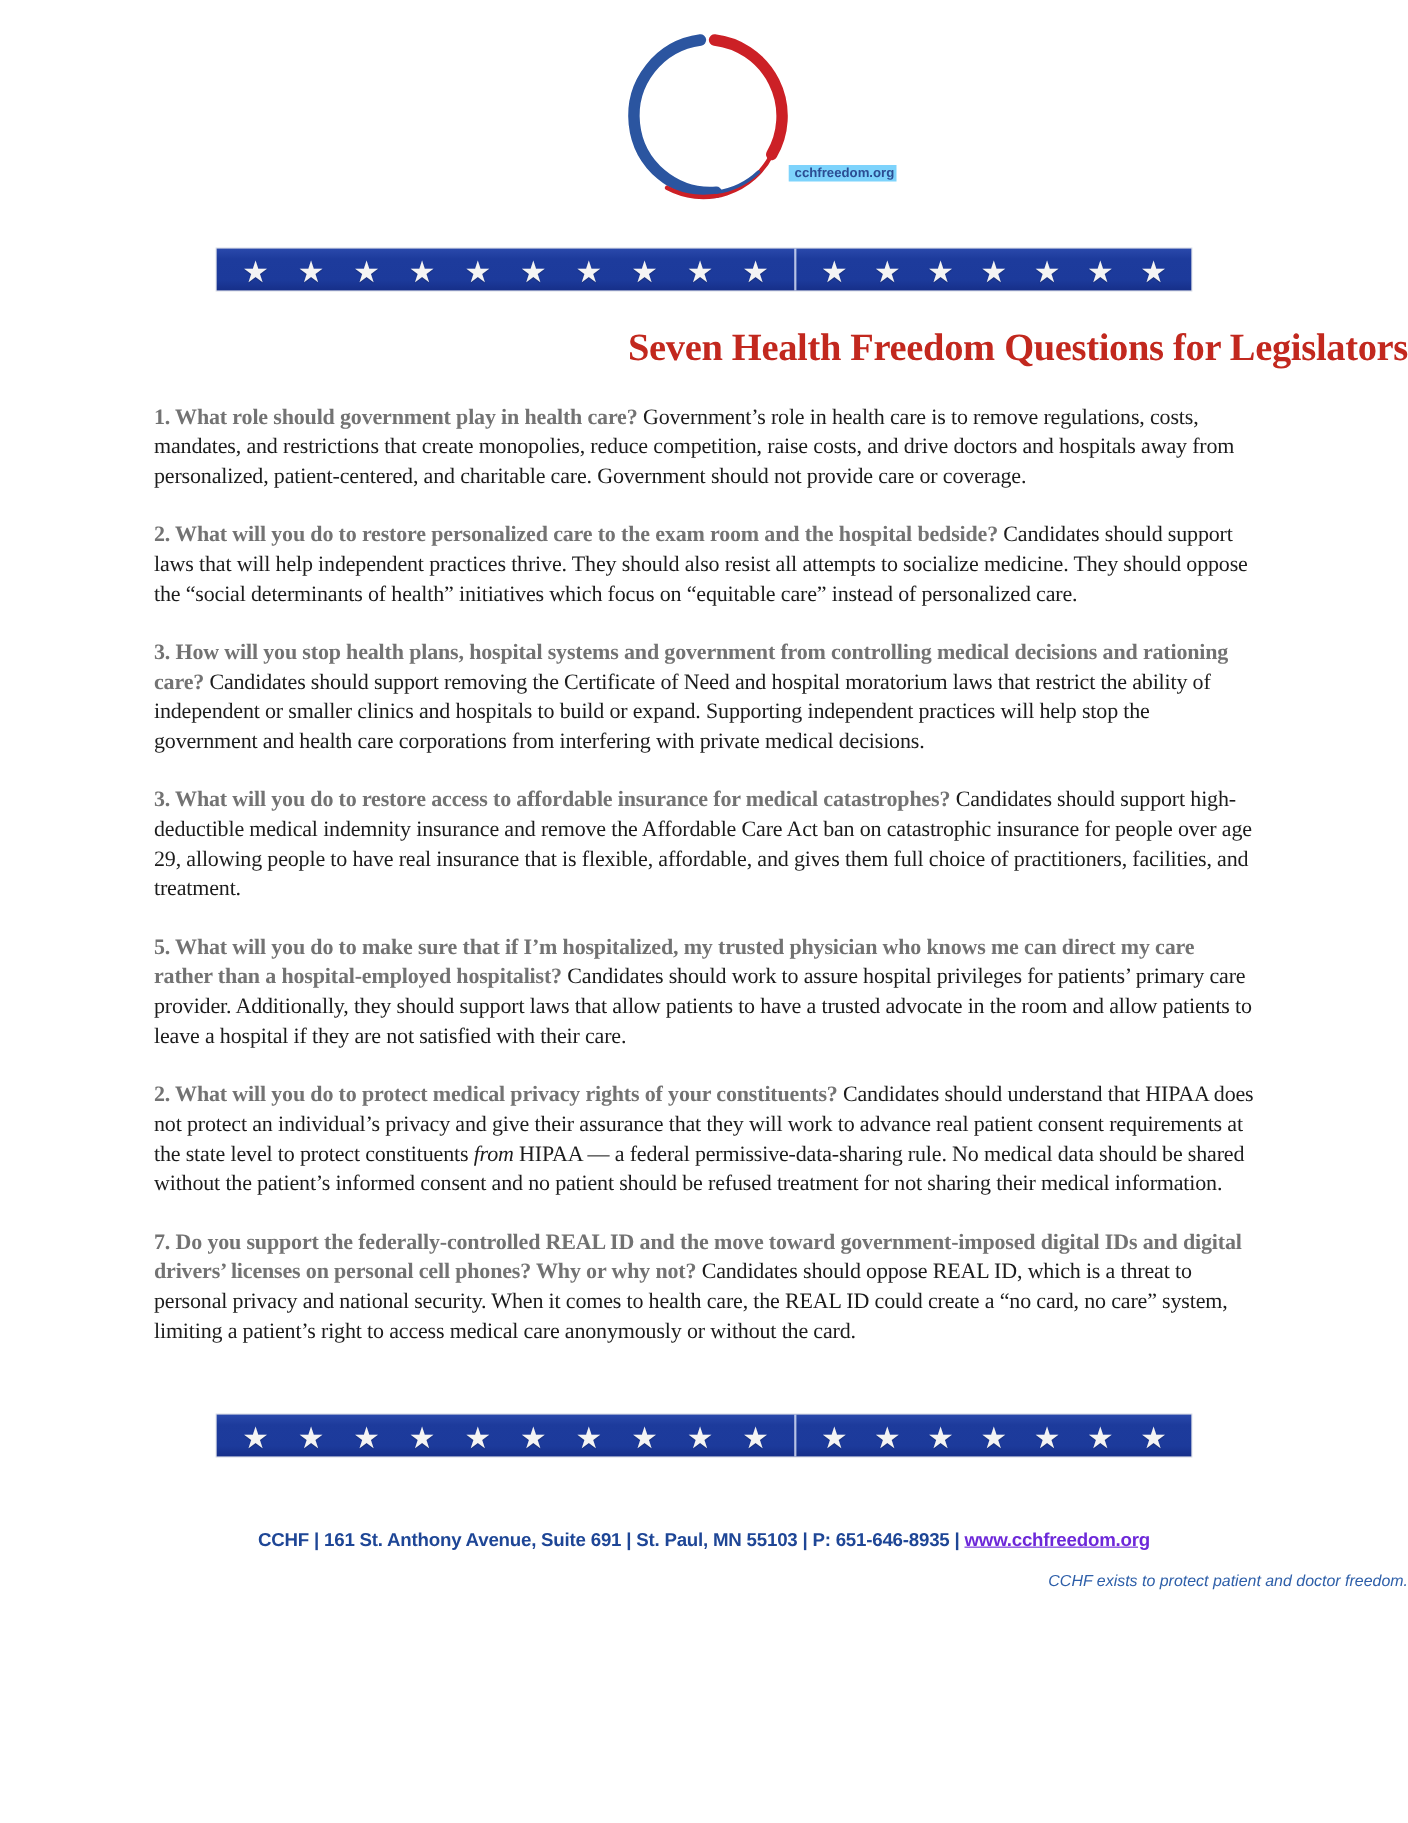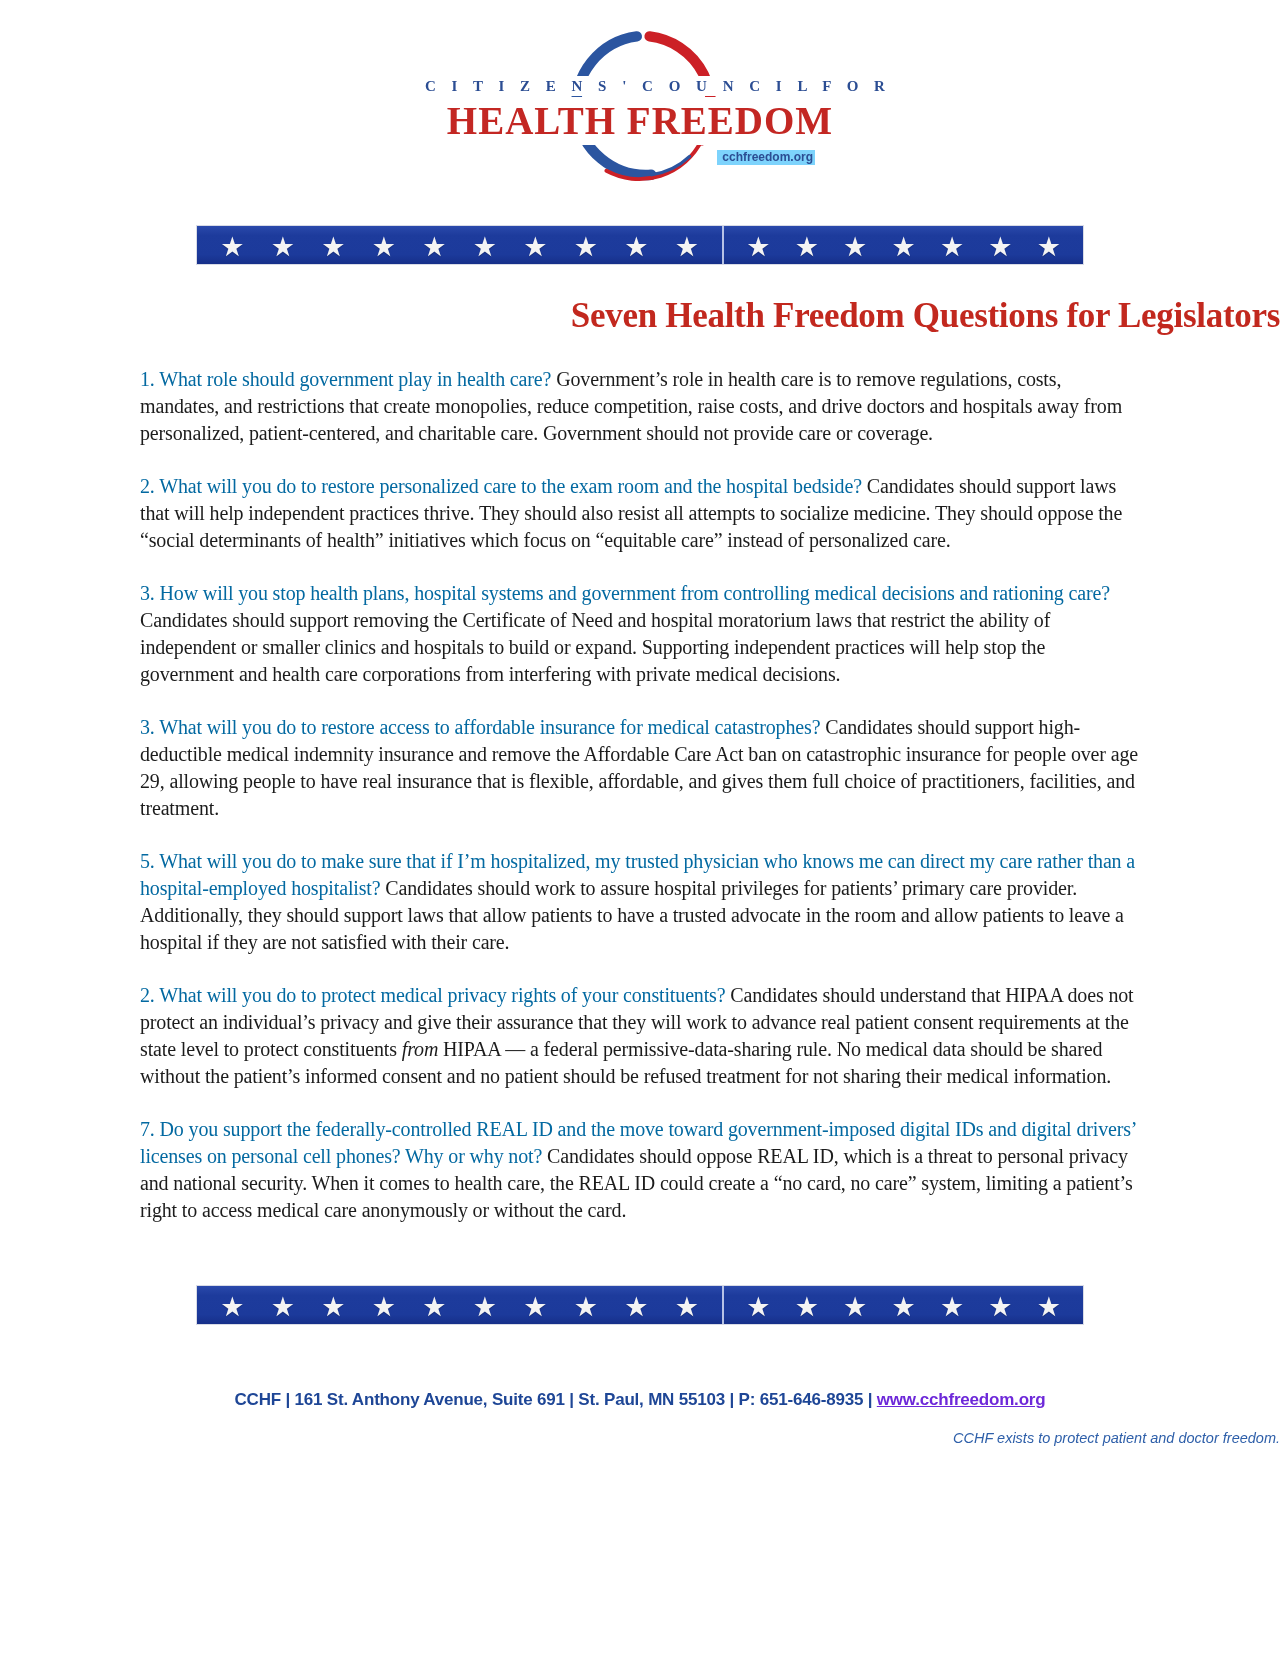--- a/index.html
+++ b/index.html
@@ -110,21 +110,21 @@
   
   .body-copy {
     width: 1000px;
     margin: 30px auto 0;
     font-size: 20px;
     line-height: 27px;
     letter-spacing: -0.15px;
   }
   .body-copy p { margin-bottom: 26px; }
   .body-copy p:last-child { margin-bottom: 0; }
-  .body-copy strong { font-weight: normal; color: #0369a1; }
+  .body-copy strong { font-weight: bold; color: #737373; }
   .body-copy em { font-style: italic; }
 
   
   .footer-address {
     margin-top: 66px;
     text-align: center;
     font-family: "Liberation Sans", sans-serif;
     font-size: 17px;
     font-weight: bold;
     color: #1e4696;
@@ -151,22 +151,20 @@
   <svg class="logo-circle" viewBox="0 0 200 200" fill="none" xmlns="http://www.w3.org/2000/svg">
 
     <path d="M 96 13 A 87 87 0 0 0 114 186" stroke="#2b55a0" stroke-width="13" stroke-linecap="round"></path>
 
     <path d="M 112 13 A 87 87 0 0 1 177 143" stroke="#cc2026" stroke-width="13" stroke-linecap="round"></path>
 
     <path d="M 177 143 A 87 87 0 0 1 58 181" stroke="#cc2026" stroke-width="5" stroke-linecap="round"></path>
 
     <path d="M 114 186 A 87 87 0 0 0 162 163" stroke="#2b55a0" stroke-width="4" stroke-linecap="round"></path>
   </svg>
-  <div class="logo-line1">C I T I Z E N S '  C O U N C I L  F O R</div>
-  <div class="logo-line2">HEALTH FREEDOM</div>
   <div class="logo-url">cchfreedom.org</div>
 </div>
 
 <div class="star-banner banner-top">
   <div class="seg seg-left">
       <span class="star">★</span>
       <span class="star">★</span>
       <span class="star">★</span>
       <span class="star">★</span>
       <span class="star">★</span>

